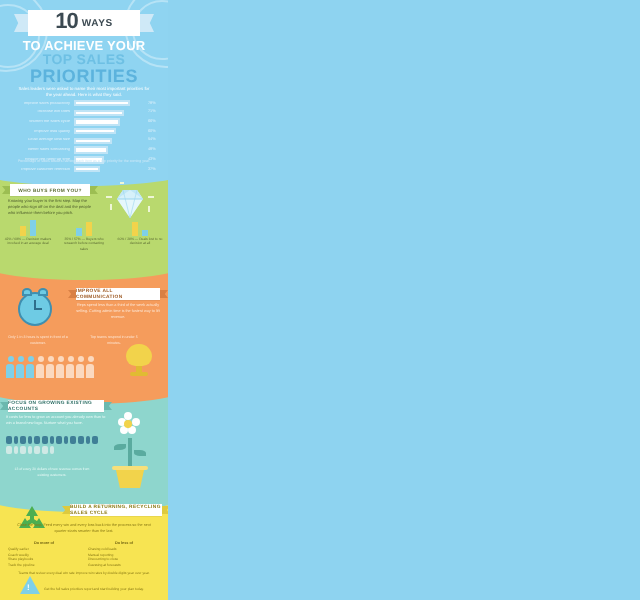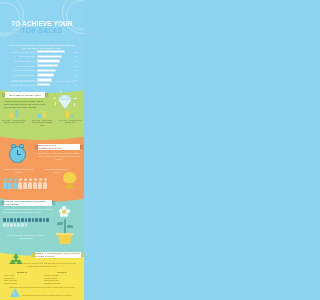--- a/index.html
+++ b/index.html
@@ -143,23 +143,30 @@
 <body>
 
 <div class="page">
 
   <div class="sec-head">
     <div class="head-deco d1"></div>
     <div class="head-deco d2"></div>
     <div class="head-deco d3"></div>
     <div class="head-deco d4"></div>
 
+    <div class="ribbon">
+      <div class="ribbon-in">
+        <span class="big10">10</span>
+        <span class="ways">WAYS</span>
+      </div>
+    </div>
 
     <div class="line2">TO ACHIEVE YOUR</div>
     <div class="line3">TOP SALES</div>
+    <div class="line4">PRIORITIES</div>
     <div class="sub">Sales leaders were asked to name their most important priorities for the year ahead. Here is what they said.</div>
 
     <div class="hchart" id="hchart">
         <div class="hrow">
           <div class="hlabel">Improve sales productivity</div>
           <div class="htrack">
             <div class="hbar" style="width: 78%;"></div>
           </div>
           <div class="hval">78%</div>
         </div>

